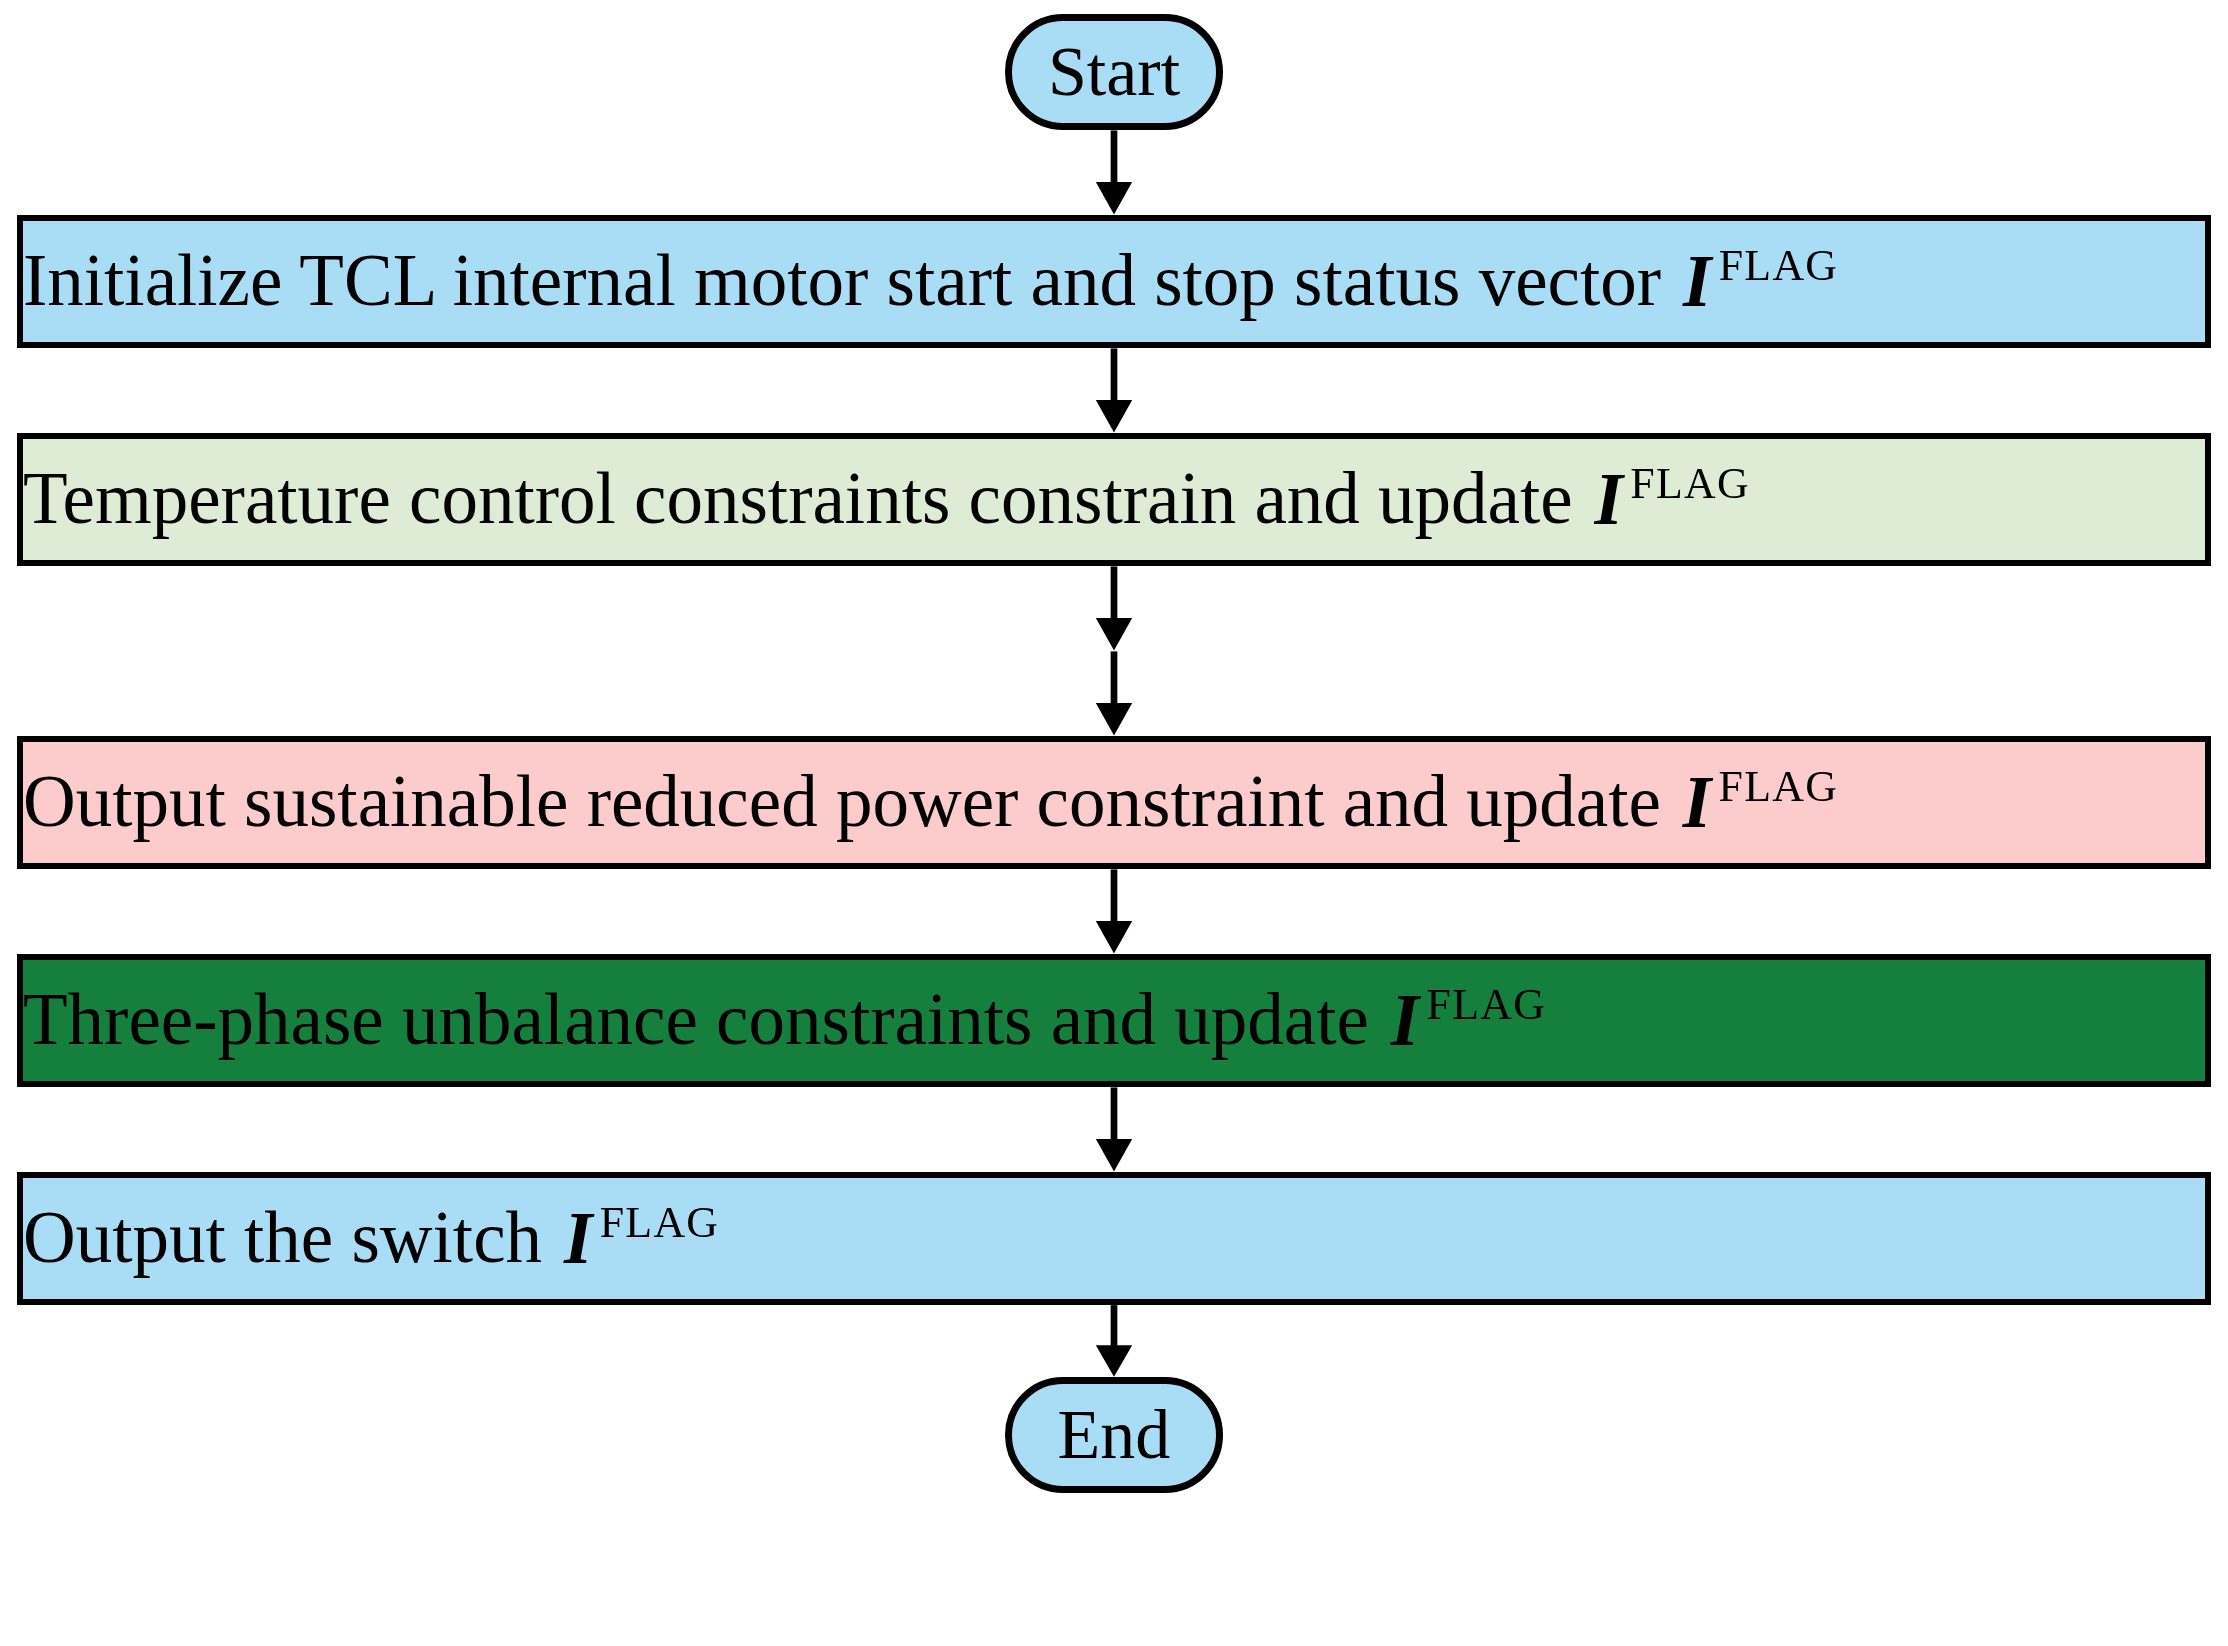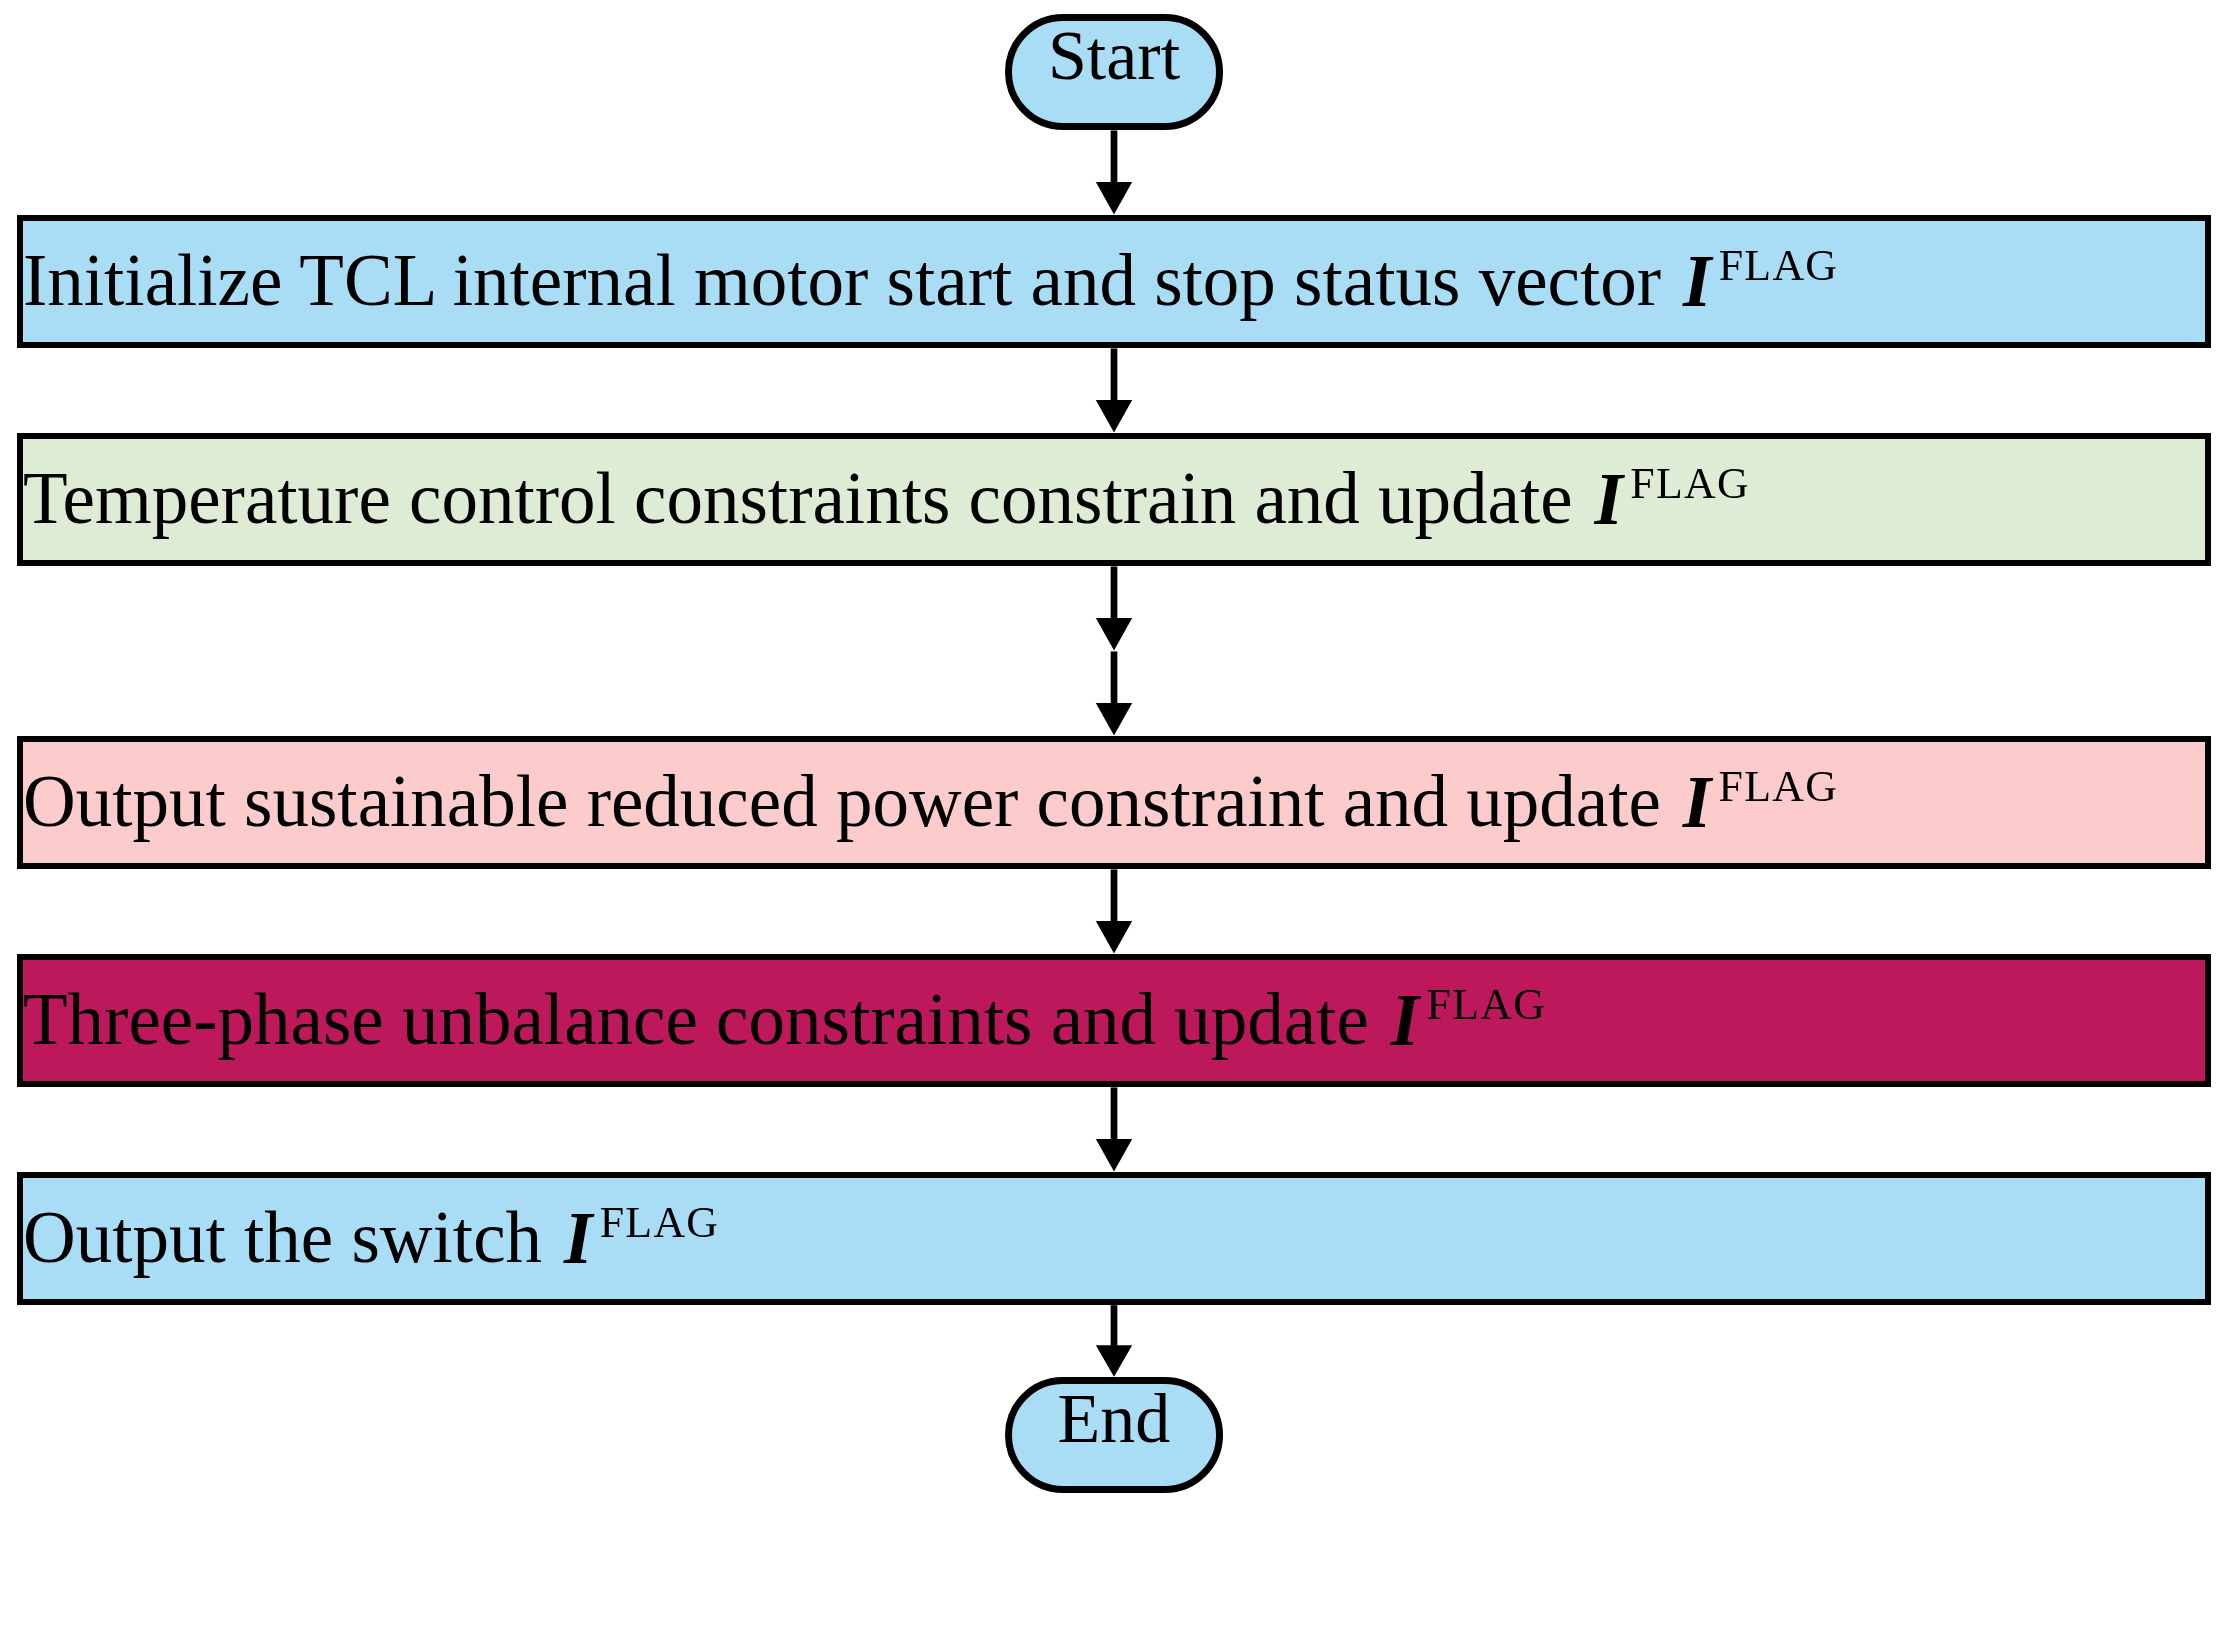--- a/index.html
+++ b/index.html
@@ -18,21 +18,21 @@
     flex-direction: column;
     align-items: center;
     padding-top: 13.5px;
   }
   .terminator {
     width: 218px;
     height: 116px;
     border: 7.7px solid #000000;
     border-radius: 68px;
     display: flex;
-    align-items: flex-start;
+    align-items: center;
     justify-content: center;
     font-size: 70px;
     line-height: 1;
     flex: 0 0 auto;
   }
   .step {
     width: 2194px;
     height: 133px;
     border: 6.8px solid #000000;
     display: flex;
@@ -111,21 +111,21 @@
     <span class="step-text"><span>Output sustainable reduced power constraint and update</span><span class="var">I</span><sup class="flag">FLAG</sup></span>
   </div>
 
   <div class="arrow">
     <svg width="44" height="85" viewBox="0 0 46 88">
       <line x1="23" y1="0" x2="23" y2="56" stroke="#000000" stroke-width="7"></line>
       <polygon points="4,54 42,54 23,88" fill="#000000"></polygon>
     </svg>
   </div>
 
-  <div class="step" style="background-color: #be185d;">
+  <div class="step" style="background-color: #15803d;">
     <span class="step-text"><span>Three-phase unbalance constraints and update</span><span class="var">I</span><sup class="flag">FLAG</sup></span>
   </div>
 
   <div class="arrow">
     <svg width="44" height="85" viewBox="0 0 46 88">
       <line x1="23" y1="0" x2="23" y2="56" stroke="#000000" stroke-width="7"></line>
       <polygon points="4,54 42,54 23,88" fill="#000000"></polygon>
     </svg>
   </div>
 

